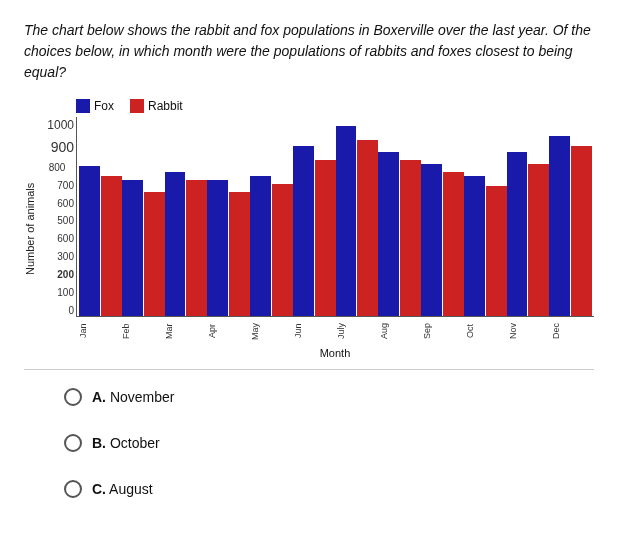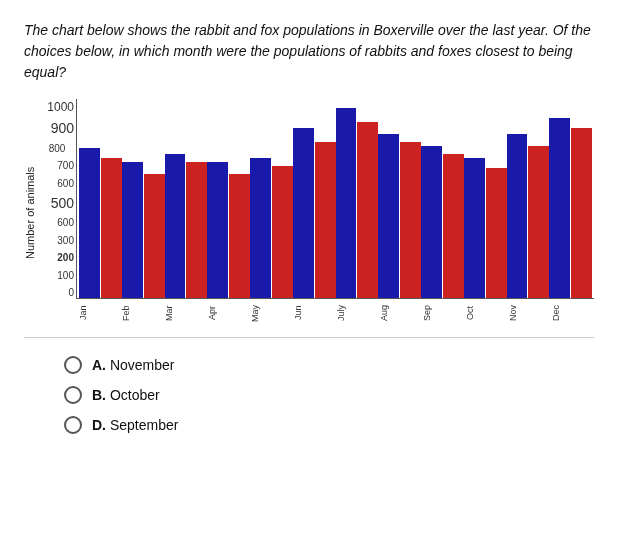--- a/index.html
+++ b/index.html
@@ -63,21 +63,21 @@
     }
     .x-axis-title {
       text-align: center;
       font-size: 11px;
       margin-top: 2px;
       margin-left: 36px;
     }
     .options {
       display: flex;
       flex-direction: column;
-      gap: 12px;
+      gap: 28px;
       margin-top: 4px;
       padding-left: 40px;
       justify-content: flex-end;
     }
     .option-item {
       display: flex;
       align-items: center;
       gap: 10px;
       cursor: pointer;
       font-size: 14px;
@@ -93,29 +93,39 @@
     .option-label { font-size: 14px; }
   </style>
 </head>
 <body>
 
 <p class="question-text">The chart below shows the rabbit and fox populations in Boxerville over the last year. Of the choices below, in which month were the populations of rabbits and foxes closest to being equal?</p>
 
 <div class="chart-container">
   <div class="y-axis-label">Number of animals</div>
   <div class="chart-inner">
+    <div class="legend">
+      <div class="legend-item">
+        <div class="legend-color" style="background:#1a1aaa;"></div>
+        <span>Fox</span>
+      </div>
+      <div class="legend-item">
+        <div class="legend-color" style="background:#cc2222;"></div>
+        <span>Rabbit</span>
+      </div>
+    </div>
     <div style="display:flex; align-items:stretch;">
 
       <div style="display:flex; flex-direction:column-reverse; justify-content:space-between; width:36px; padding-bottom:1px; padding-top:1px;">
         <span class="y-label" style="text-align:right; font-size:10px;">0</span>
         <span class="y-label" style="text-align:right; font-size:10px;">100</span>
         <span class="y-label" style="text-align:right; font-size:10px;font-weight:bold;">200</span>
         <span class="y-label" style="font-size:10px;">300</span>
         <span class="y-label" style="text-align:right; font-size:10px;">600</span>
-        <span class="y-label" style="text-align:right; font-size:14px;">500</span>
+        <span class="y-label" style="text-align:right; font-size:10px;">500</span>
         <span class="y-label" style="text-align:right; font-size:10px;">600</span>
         <span class="y-label" style="text-align:right; font-size:10px;">700</span>
         <span class="y-label" style="text-align:center; font-size:10px;">800</span>
         <span class="y-label" style="text-align:right; font-size:14px;">900</span>
         <span class="y-label" style="text-align:right; font-size:12px;">1000</span>
       </div>
 
       <div style="flex:1; border-left:1.5px solid #555; border-bottom:1.5px solid #555; height:200px; display:flex; align-items:flex-end; padding:0 2px;" id="bars-area">
       <div style="display: flex; align-items: flex-end; flex: 1 1 0%; gap: 1px;">
             <div style="flex: 1 1 0%; background: rgb(26, 26, 170); height: 150px; min-width: 3px;"></div>
@@ -175,29 +185,30 @@
         <div style="flex: 1 1 0%; font-size: 9px; text-align: center; color: rgb(51, 51, 51); writing-mode: vertical-rl; transform: rotate(180deg); height: 28px;">Apr</div>
         <div style="flex: 1 1 0%; font-size: 9px; text-align: center; color: rgb(51, 51, 51); writing-mode: vertical-rl; transform: rotate(180deg); height: 28px;">May</div>
         <div style="flex: 1 1 0%; font-size: 9px; text-align: center; color: rgb(51, 51, 51); writing-mode: vertical-rl; transform: rotate(180deg); height: 28px;">Jun</div>
         <div style="flex: 1 1 0%; font-size: 9px; text-align: center; color: rgb(51, 51, 51); writing-mode: vertical-rl; transform: rotate(180deg); height: 28px;">July</div>
         <div style="flex: 1 1 0%; font-size: 9px; text-align: center; color: rgb(51, 51, 51); writing-mode: vertical-rl; transform: rotate(180deg); height: 28px;">Aug</div>
         <div style="flex: 1 1 0%; font-size: 9px; text-align: center; color: rgb(51, 51, 51); writing-mode: vertical-rl; transform: rotate(180deg); height: 28px;">Sep</div>
         <div style="flex: 1 1 0%; font-size: 9px; text-align: center; color: rgb(51, 51, 51); writing-mode: vertical-rl; transform: rotate(180deg); height: 28px;">Oct</div>
         <div style="flex: 1 1 0%; font-size: 9px; text-align: center; color: rgb(51, 51, 51); writing-mode: vertical-rl; transform: rotate(180deg); height: 28px;">Nov</div>
         <div style="flex: 1 1 0%; font-size: 9px; text-align: center; color: rgb(51, 51, 51); writing-mode: vertical-rl; transform: rotate(180deg); height: 28px;">Dec</div>
       </div>
+    <div class="x-axis-title">Month</div>
   </div>
 </div>
 
 <div class="options" id="options-container">
 <div class="option-item">
       <div class="radio-circle"></div>
       <span class="option-label"><strong>A.</strong> November</span>
     </div>
     <div class="option-item">
       <div class="radio-circle"></div>
       <span class="option-label"><strong>B.</strong> October</span>
     </div>
     <div class="option-item">
       <div class="radio-circle"></div>
-      <span class="option-label"><strong>D.</strong> September</span>
+      <span class="option-label"><strong>C.</strong> August</span>
     </div>
   </div>
 
 </body></html>

